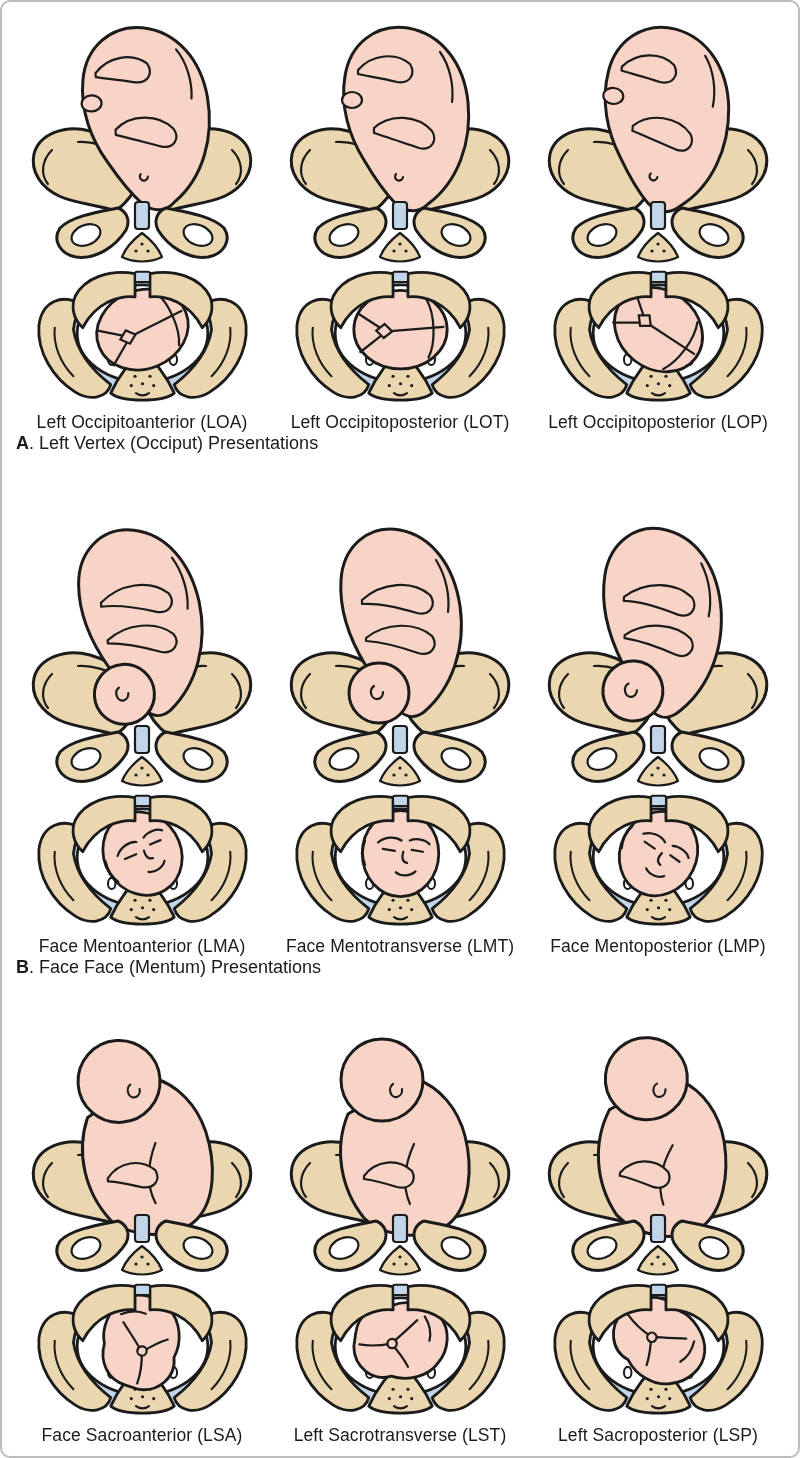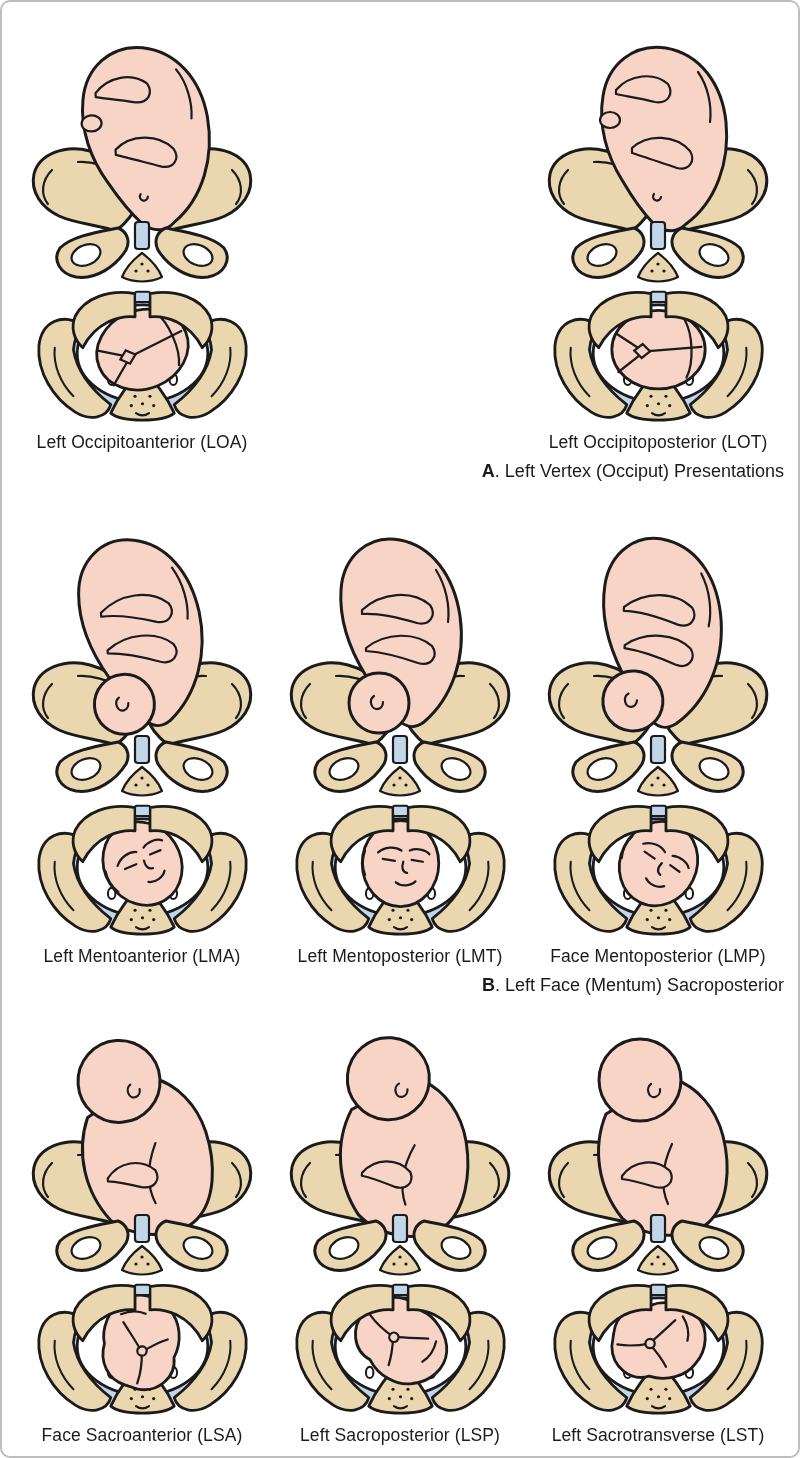--- a/index.html
+++ b/index.html
@@ -5,30 +5,30 @@
   :root{
     --skin:#f8d4c6; --bone:#ebd7af; --blue:#c2d6ea;
     --outline:#1b1b1b; --bg:#ffffff; --border:#bdbdbd;
   }
   *{margin:0;padding:0;box-sizing:border-box}
   html,body{background:#fff}
   body{font-family:"Liberation Sans",sans-serif;color:var(--outline)}
   .figure{
     width:800px;height:1458px;background:var(--bg);
     border:2px solid var(--border);border-radius:10px;
-    padding:24px 14px 10px;display:flex;flex-direction:column;
+    padding:4px 14px 10px;display:flex;flex-direction:column;
     justify-content:space-between;overflow:hidden;
   }
   .pres-section{display:flex;flex-direction:column}
   .row{display:flex;justify-content:space-between}
   .cell{width:252px;display:flex;flex-direction:column;align-items:center}
   .fetus-svg{display:block}
   .inlet-svg{display:block;margin-top:2px}
   .pos-label{font-size:17.5px;white-space:nowrap;margin-top:4px;letter-spacing:.1px}
-  .caption{text-align:right;font-size:18px;margin-top:8px}
+  .caption{text-align:left;font-size:18px;margin-top:0}
   .caption b{font-weight:bold}
 
   
   .ln{stroke:var(--outline);stroke-width:3;stroke-linejoin:round;stroke-linecap:round}
   .ln2{stroke:var(--outline);stroke-width:2.2;stroke-linejoin:round;stroke-linecap:round}
   .detail{fill:none;stroke:var(--outline);stroke-width:2.2;stroke-linecap:round}
   .suture{fill:none;stroke:var(--outline);stroke-width:2.4;stroke-linecap:round}
   .skin{fill:var(--skin)}
   .bone{fill:var(--bone)}
   .blu{fill:var(--blue)}
@@ -177,20 +177,37 @@
         <svg class="inlet-svg" width="225" height="140" viewBox="0 0 240 150">
           <use href="#inlet-back"></use>
           <g transform="translate(120,66)">
               <use href="#head-vertex"></use>
             </g>
           <use href="#inlet-arms"></use>
         </svg>
         <div class="pos-label">Left Occipitoposterior (LOT)</div>
       </div>
 
+      <div class="cell">
+        <svg class="fetus-svg" width="240" height="260" viewBox="0 0 240 260">
+          <use href="#pelvF-wings" y="108"></use>
+          <g transform="rotate(5 120 130)">
+              <use href="#fetusA"></use>
+            </g>
+          <use href="#pelvF-lower" y="108"></use>
+        </svg>
+        <svg class="inlet-svg" width="225" height="140" viewBox="0 0 240 150">
+          <use href="#inlet-back"></use>
+          <g transform="translate(120,66) rotate(38)">
+              <use href="#head-vertex"></use>
+            </g>
+          <use href="#inlet-arms"></use>
+        </svg>
+        <div class="pos-label">Left Occipitoposterior (LOP)</div>
+      </div>
 
     </div>
     <div class="caption">
       <b>A</b><span>. Left Vertex (Occiput) Presentations</span>
     </div>
   </section>
 
   <section class="pres-section">
     <div class="row">
 
@@ -202,37 +219,37 @@
             </g>
           <use href="#pelvF-lower" y="138"></use>
         </svg>
         <svg class="inlet-svg" width="225" height="140" viewBox="0 0 240 150">
           <use href="#inlet-back"></use>
           <g transform="translate(120,66) rotate(-32)">
               <use href="#head-face"></use>
             </g>
           <use href="#inlet-arms"></use>
         </svg>
-        <div class="pos-label">Left Mentoanterior (LMA)</div>
+        <div class="pos-label">Face Mentoanterior (LMA)</div>
       </div>
 
       <div class="cell">
         <svg class="fetus-svg" width="240" height="290" viewBox="0 0 240 290">
           <use href="#pelvF-wings" y="138"></use>
           <use href="#fetusB"></use>
           <use href="#pelvF-lower" y="138"></use>
         </svg>
         <svg class="inlet-svg" width="225" height="140" viewBox="0 0 240 150">
           <use href="#inlet-back"></use>
           <g transform="translate(120,66)">
               <use href="#head-face"></use>
             </g>
           <use href="#inlet-arms"></use>
         </svg>
-        <div class="pos-label">Left Mentoposterior (LMT)</div>
+        <div class="pos-label">Face Mentotransverse (LMT)</div>
       </div>
 
       <div class="cell">
         <svg class="fetus-svg" width="240" height="290" viewBox="0 0 240 290">
           <use href="#pelvF-wings" y="138"></use>
           <g transform="rotate(5 120 145)">
               <use href="#fetusB"></use>
             </g>
           <use href="#pelvF-lower" y="138"></use>
         </svg>
@@ -241,21 +258,21 @@
           <g transform="translate(120,66) rotate(26)">
               <use href="#head-face"></use>
             </g>
           <use href="#inlet-arms"></use>
         </svg>
         <div class="pos-label">Face Mentoposterior (LMP)</div>
       </div>
 
     </div>
     <div class="caption">
-      <b>B</b><span>. Left Face (Mentum) Sacroposterior</span>
+      <b>B</b><span>. Face Face (Mentum) Presentations</span>
     </div>
   </section>
 
   <section class="pres-section">
     <div class="row">
 
       <div class="cell">
         <svg class="fetus-svg" width="240" height="255" viewBox="0 0 240 255">
           <use href="#pelvF-wings" y="103"></use>
           <g transform="rotate(-4 120 128)">
@@ -269,47 +286,47 @@
               <use href="#breech-mass"></use>
             </g>
           <use href="#inlet-arms"></use>
         </svg>
         <div class="pos-label">Face Sacroanterior (LSA)</div>
       </div>
 
       <div class="cell">
         <svg class="fetus-svg" width="240" height="255" viewBox="0 0 240 255">
           <use href="#pelvF-wings" y="103"></use>
+          <use href="#fetusC"></use>
+          <use href="#pelvF-lower" y="103"></use>
+        </svg>
+        <svg class="inlet-svg" width="225" height="140" viewBox="0 0 240 150">
+          <use href="#inlet-back"></use>
+          <g transform="translate(120,66)">
+              <use href="#breech-mass"></use>
+            </g>
+          <use href="#inlet-arms"></use>
+        </svg>
+        <div class="pos-label">Left Sacrotransverse (LST)</div>
+      </div>
+
+      <div class="cell">
+        <svg class="fetus-svg" width="240" height="255" viewBox="0 0 240 255">
+          <use href="#pelvF-wings" y="103"></use>
           <g transform="rotate(5 120 128)">
               <use href="#fetusC"></use>
             </g>
           <use href="#pelvF-lower" y="103"></use>
         </svg>
         <svg class="inlet-svg" width="225" height="140" viewBox="0 0 240 150">
           <use href="#inlet-back"></use>
           <g transform="translate(120,66) rotate(45)">
               <use href="#breech-mass"></use>
             </g>
           <use href="#inlet-arms"></use>
         </svg>
         <div class="pos-label">Left Sacroposterior (LSP)</div>
       </div>
 
-      <div class="cell">
-        <svg class="fetus-svg" width="240" height="255" viewBox="0 0 240 255">
-          <use href="#pelvF-wings" y="103"></use>
-          <use href="#fetusC"></use>
-          <use href="#pelvF-lower" y="103"></use>
-        </svg>
-        <svg class="inlet-svg" width="225" height="140" viewBox="0 0 240 150">
-          <use href="#inlet-back"></use>
-          <g transform="translate(120,66)">
-              <use href="#breech-mass"></use>
-            </g>
-          <use href="#inlet-arms"></use>
-        </svg>
-        <div class="pos-label">Left Sacrotransverse (LST)</div>
-      </div>
-
     </div>
   </section>
 
 </div>
 
 </body></html>

